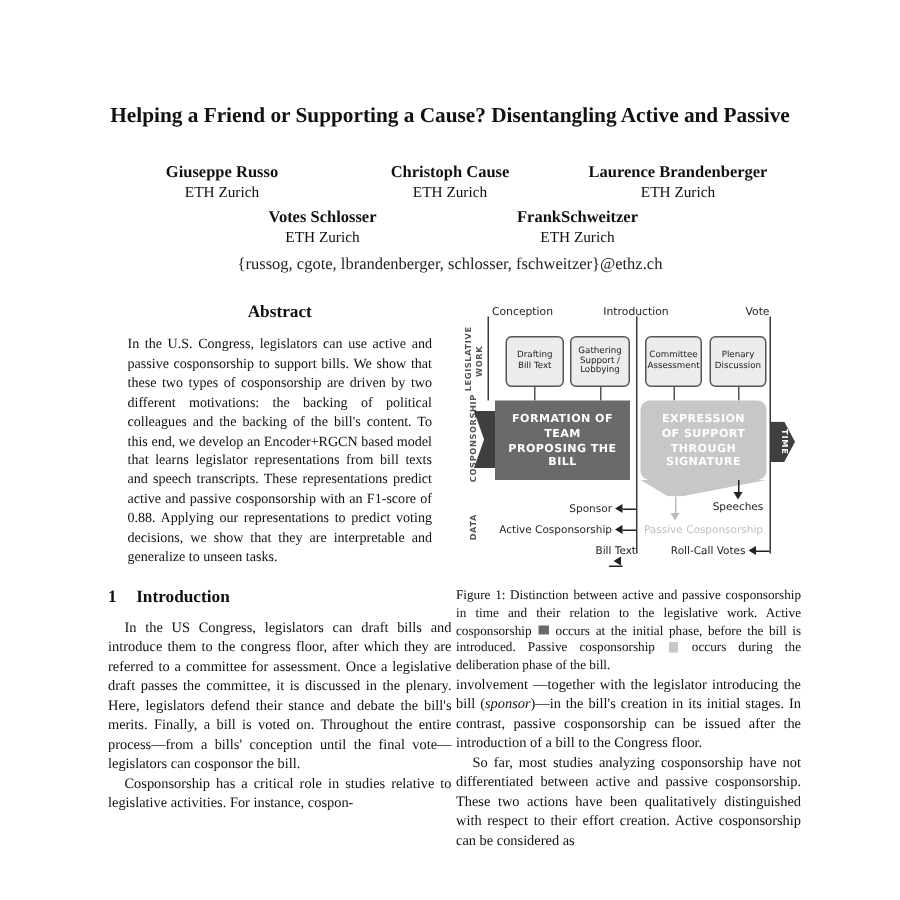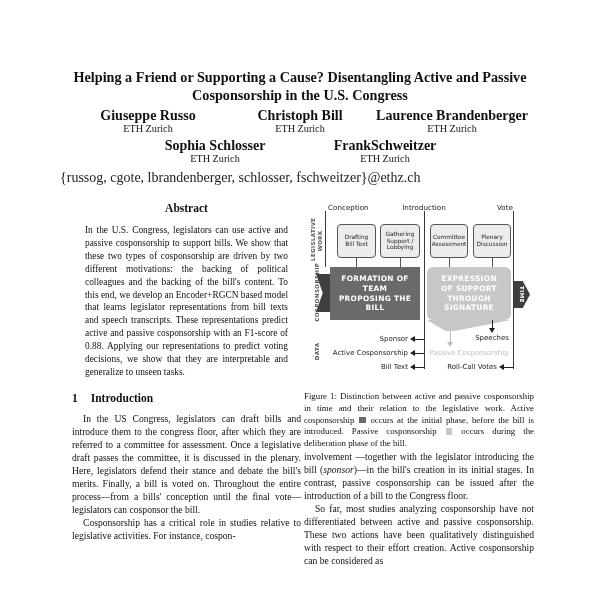--- a/index.html
+++ b/index.html
@@ -5,23 +5,23 @@
   html,body{margin:0;padding:0;}
   .page{position:relative;width:600px;height:596px;background:#ffffff;overflow:hidden;
         font-family:"Liberation Serif",serif;color:#111;}
   
   .title{position:absolute;left:60px;top:68px;width:480px;text-align:center;
          font-weight:bold;font-size:14.2px;line-height:18px;}
   .authors-row1{position:absolute;left:72px;top:109px;width:456px;display:flex;}
   .authors-row1 .acell{flex:1;text-align:center;}
   .authors-row2{position:absolute;left:130px;top:139px;width:340px;display:flex;}
   .authors-row2 .acell{flex:1;text-align:center;}
-  .aname{font-weight:bold;font-size:14px;line-height:13px;}
+  .aname{font-weight:bold;font-size:11px;line-height:13px;}
   .aaff{font-size:10.2px;line-height:13px;}
-  .emails{position:absolute;left:60px;top:170px;width:480px;text-align:left;font-size:14px;color:#222;}
+  .emails{position:absolute;left:60px;top:170px;width:480px;text-align:center;font-size:11px;color:#222;}
   
   .col-left{position:absolute;left:72px;top:202px;width:229px;}
   .col-right{position:absolute;left:304px;top:202px;width:230px;}
   .abs-head{text-align:center;font-weight:bold;font-size:11.5px;margin:0 0 10px 0;}
   .abs-text{margin:0 13px;font-size:9.4px;line-height:12.9px;text-align:justify;}
   .sec-head{display:flex;gap:13px;font-weight:bold;font-size:11.5px;margin:13px 0 8px 0;}
   p.body{font-size:9.6px;line-height:13px;text-align:justify;margin:0;}
   p.body.indent{text-indent:11px;}
   p.body + p.body{margin-top:0;}
   
@@ -56,21 +56,21 @@
   .stem.passive{left:146px;top:129px;height:11px;background:#bdbdbd;}
   .stem.speech{left:188px;top:118px;height:8px;background:#222;}
   .adown{position:absolute;width:0;height:0;border-left:3px solid transparent;
          border-right:3px solid transparent;border-top:5px solid #222;}
   .adown.gray{left:143px;top:140px;border-top-color:#bdbdbd;}
   .adown.blk{left:185px;top:126px;}
   .drow{position:absolute;display:flex;align-items:center;font-size:7px;white-space:nowrap;}
   .ah-left{width:0;height:0;border-top:3px solid transparent;border-bottom:3px solid transparent;
            border-right:5px solid #222;margin-left:2px;}
   .dline{height:1px;background:#222;width:9px;}
-  .r-sponsor{right:110px;top:133px;} .r-active{right:110px;top:147px;} .r-bill{right:110px;top:161px;}
+  .r-sponsor{right:110px;top:133px;} .r-active{right:110px;top:147px;} .r-bill{right:110px;top:161px;flex-direction:column;}
   .r-roll{right:21px;top:161px;text-align:right;}
   .lbl-speeches{position:absolute;left:168px;top:132px;width:40px;text-align:center;font-size:7px;}
   .lbl-passive{position:absolute;left:123px;top:147px;width:84px;text-align:center;
                font-size:7px;color:#c0c0c0;white-space:nowrap;}
   .side{position:absolute;font-weight:bold;font-size:5.5px;color:#555;text-align:center;
         letter-spacing:0.4px;line-height:1.25;transform:rotate(-90deg);}
   .s-leg{left:-7px;top:32px;width:40px;}
   .s-cos{left:-15px;top:88px;width:56px;white-space:nowrap;}
   .s-dat{left:-2px;top:146px;width:30px;}
   
@@ -78,41 +78,40 @@
   .swatch{display:inline-block;width:6.5px;height:6.5px;margin:0 1px;vertical-align:-0.5px;}
   .col-right p.body:first-of-type{margin-top:15px;}
 </style>
 </head>
 <body>
 
 <div class="page">
 
   <div class="title">
     <div>Helping a Friend or Supporting a Cause? Disentangling Active and Passive</div>
-    <div>Cosponsorship in the U.S. Congress</div>
   </div>
 
   <div class="authors-row1">
     <div class="acell">
       <div class="aname">Giuseppe Russo</div>
       <div class="aaff">ETH Zurich</div>
     </div>
     <div class="acell">
-      <div class="aname">Christoph Bill</div>
+      <div class="aname">Christoph Cause</div>
       <div class="aaff">ETH Zurich</div>
     </div>
     <div class="acell">
       <div class="aname">Laurence Brandenberger</div>
       <div class="aaff">ETH Zurich</div>
     </div>
   </div>
 
   <div class="authors-row2">
     <div class="acell">
-      <div class="aname">Sophia Schlosser</div>
+      <div class="aname">Votes Schlosser</div>
       <div class="aaff">ETH Zurich</div>
     </div>
     <div class="acell">
       <div class="aname">FrankSchweitzer</div>
       <div class="aaff">ETH Zurich</div>
     </div>
   </div>
 
   <div class="emails">{russog, cgote, lbrandenberger, schlosser, fschweitzer}@ethz.ch</div>
 

